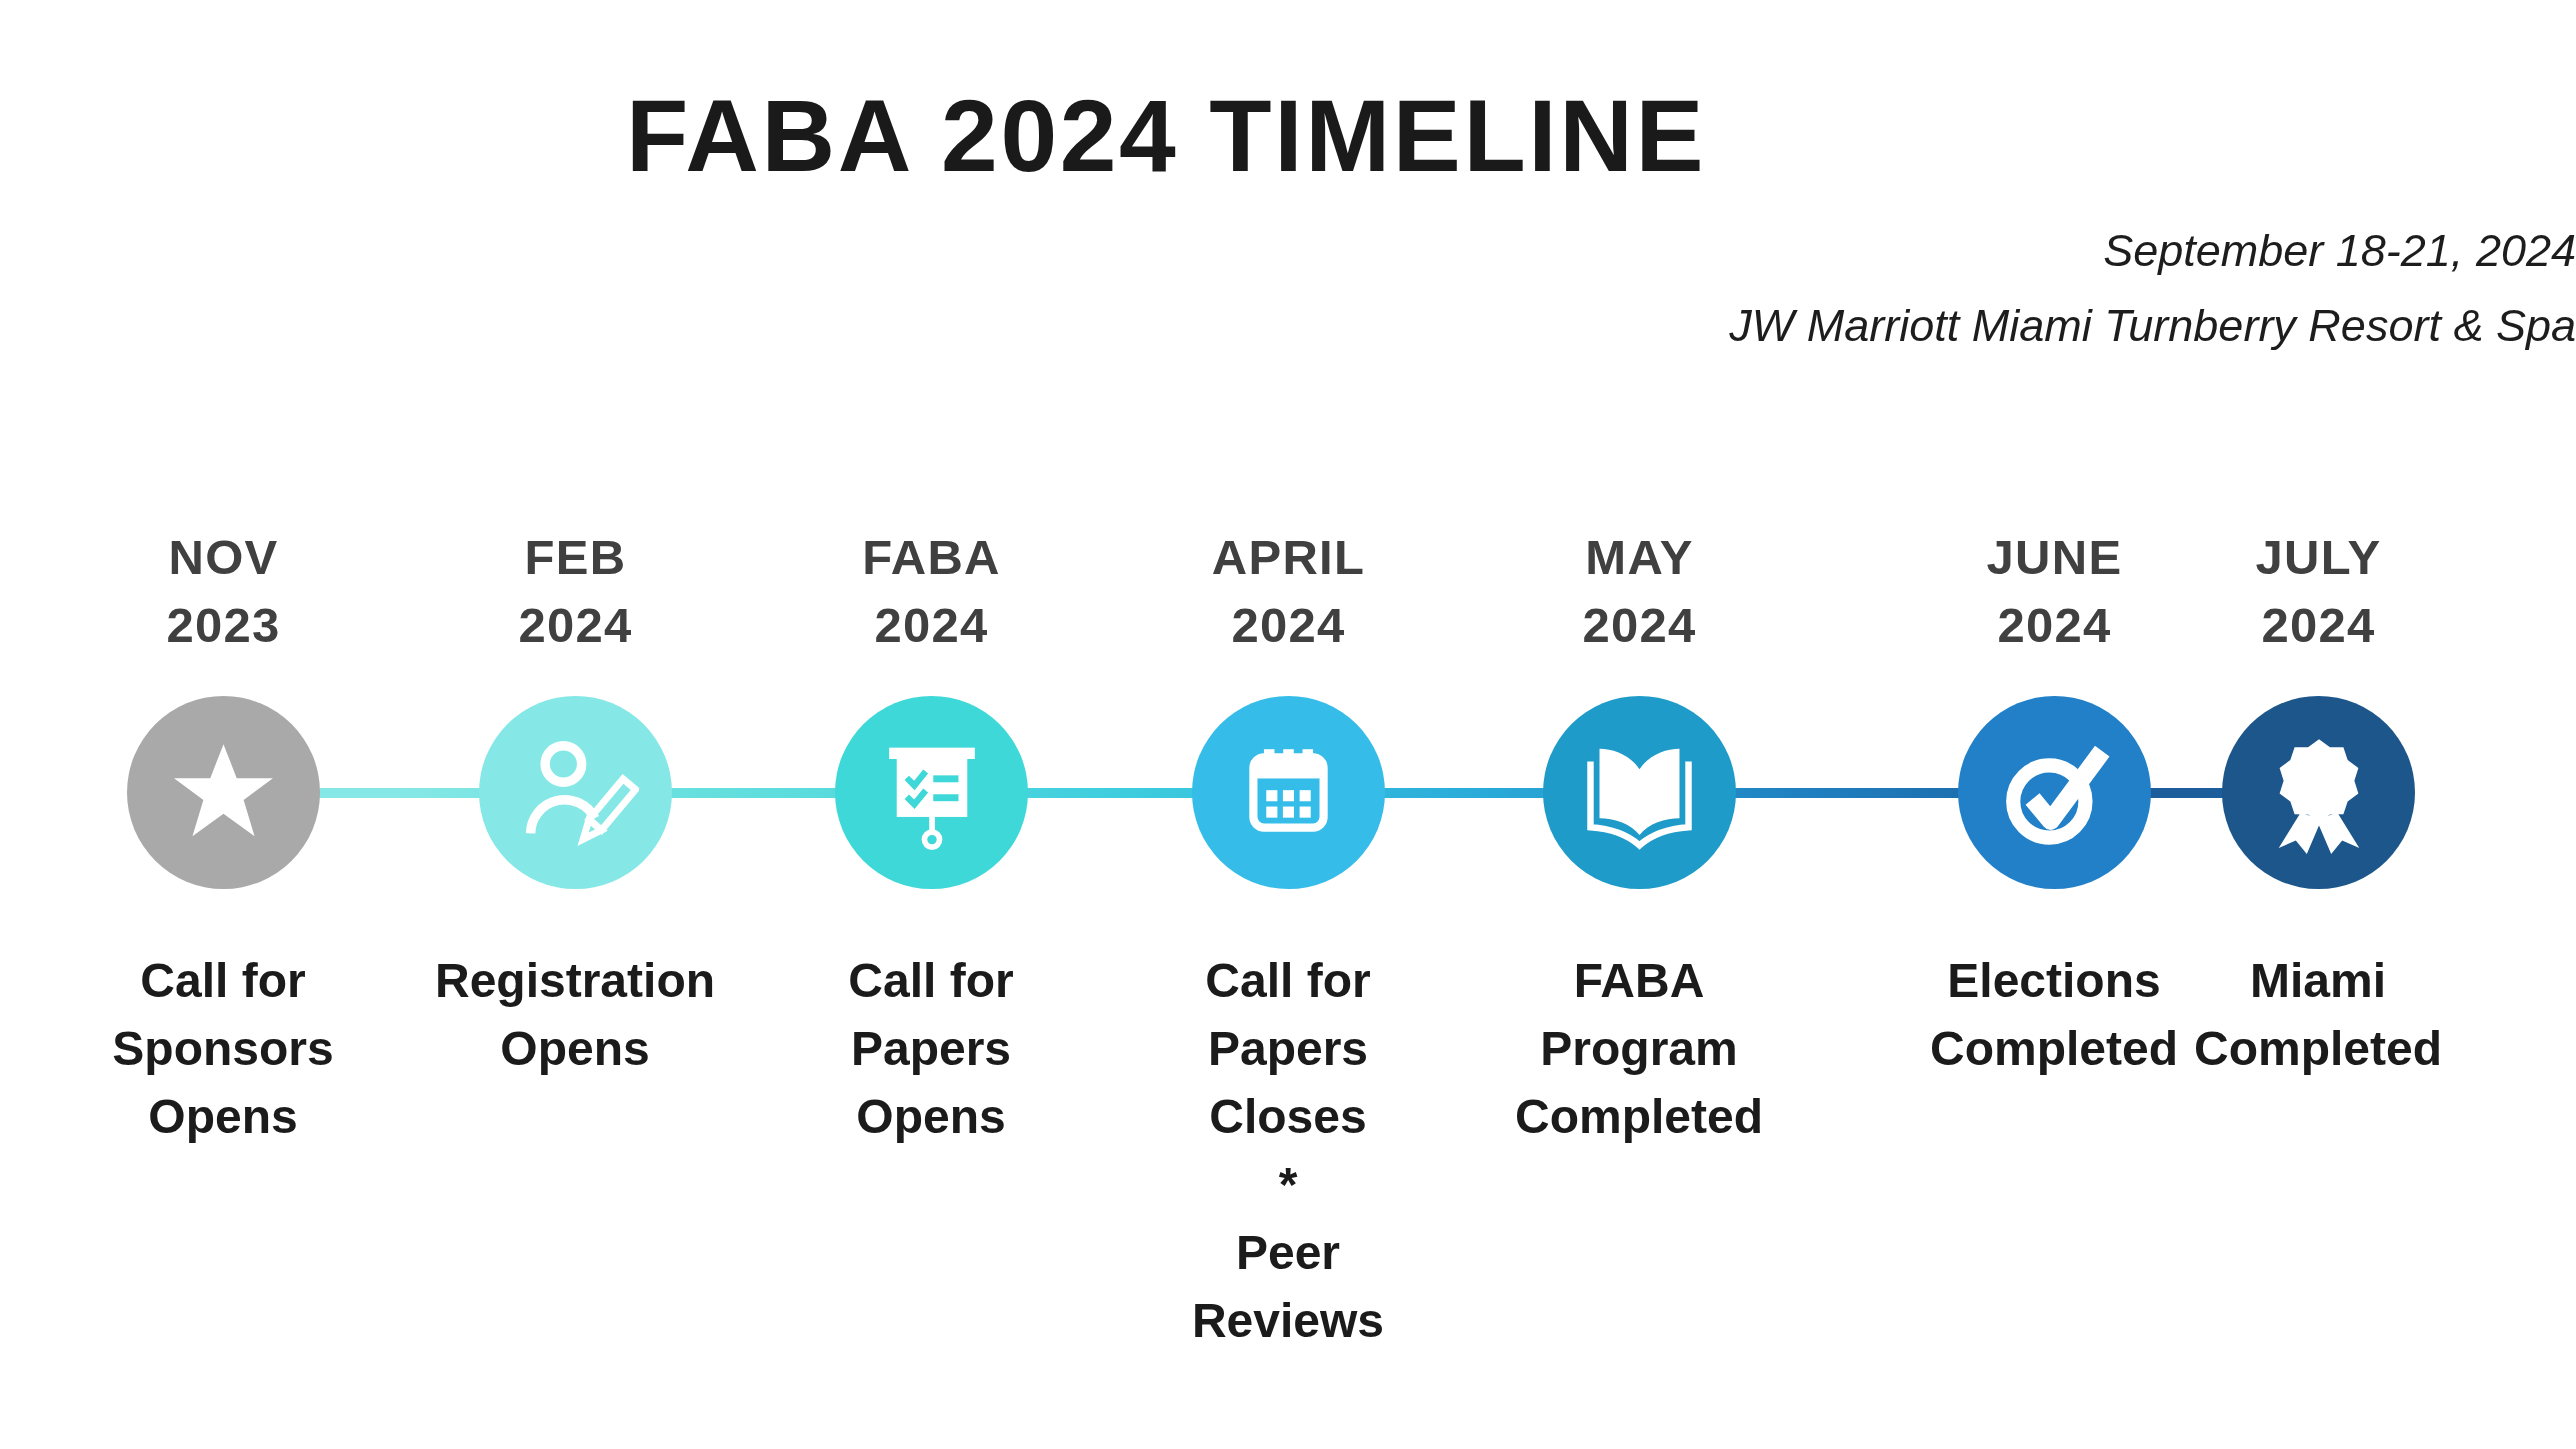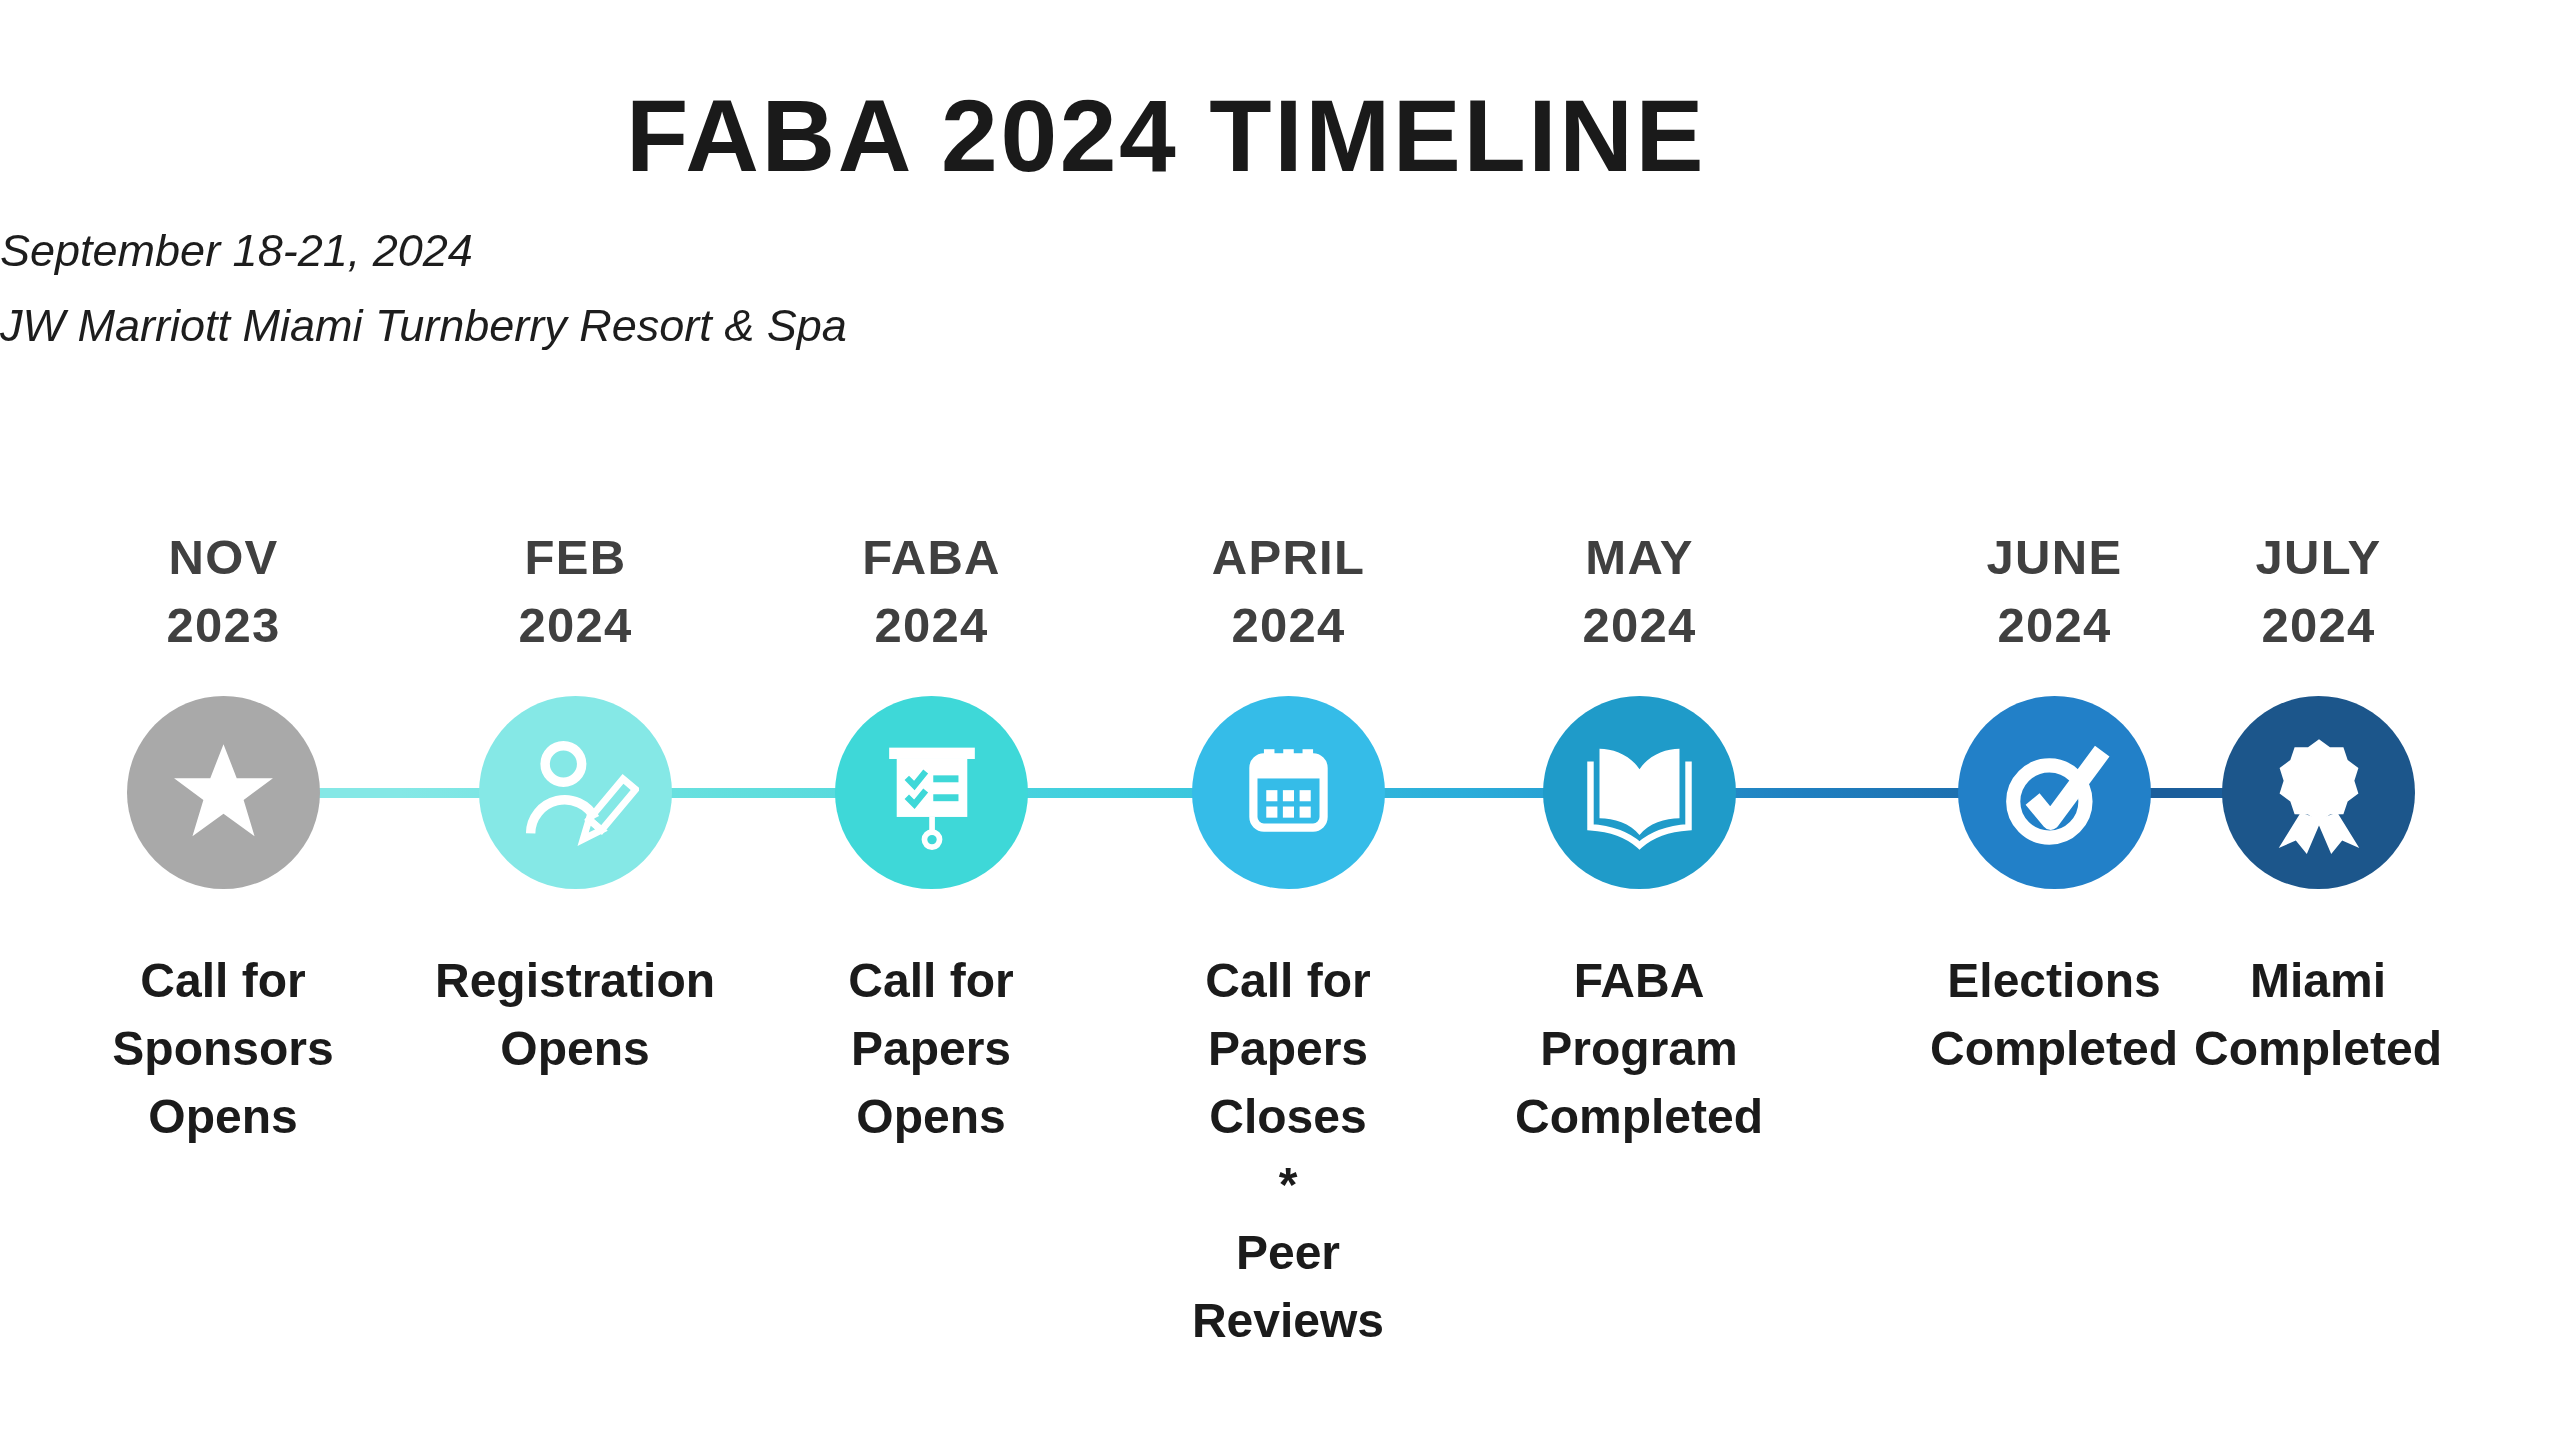--- a/index.html
+++ b/index.html
@@ -18,21 +18,21 @@
     text-align: center;
     font-size: 102px;
     font-weight: 700;
     letter-spacing: 2.6px;
     color: #1a1a1a;
     line-height: 109px;
   }
   .subtitle {
     position: absolute;
     top: 213px; left: 0; width: 2576px;
-    text-align: left;
+    text-align: right;
     font-style: italic;
     font-size: 45px;
     line-height: 75px;
     color: #1d1d1d;
   }
   .timeline-line {
     position: absolute;
     top: 788px;
     left: 223px;
     width: 2095px;

